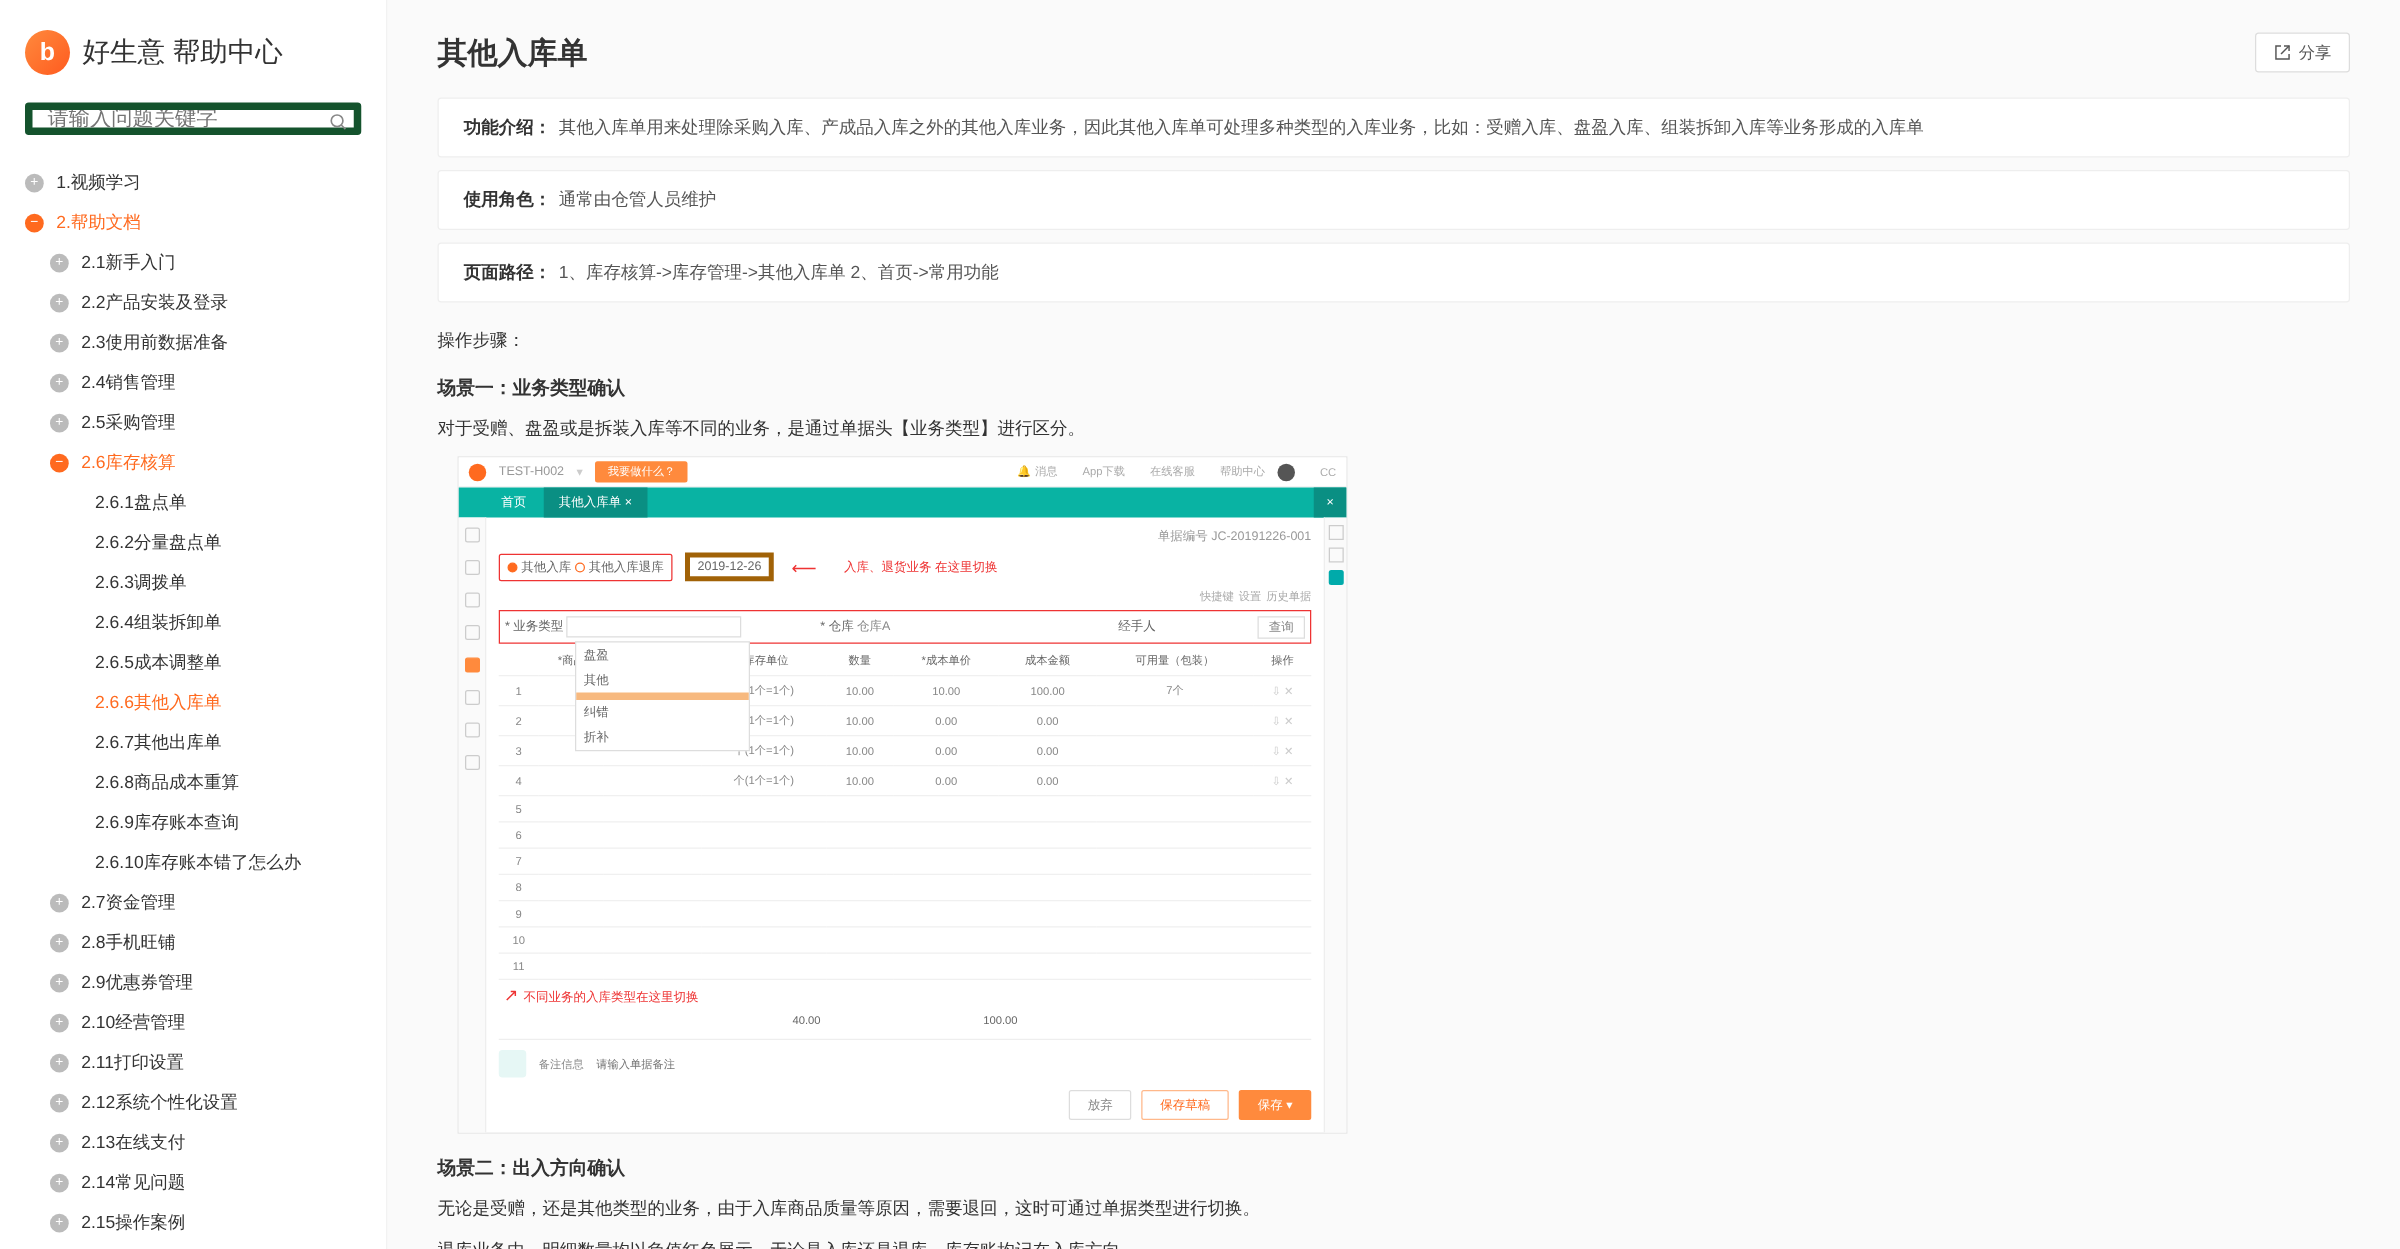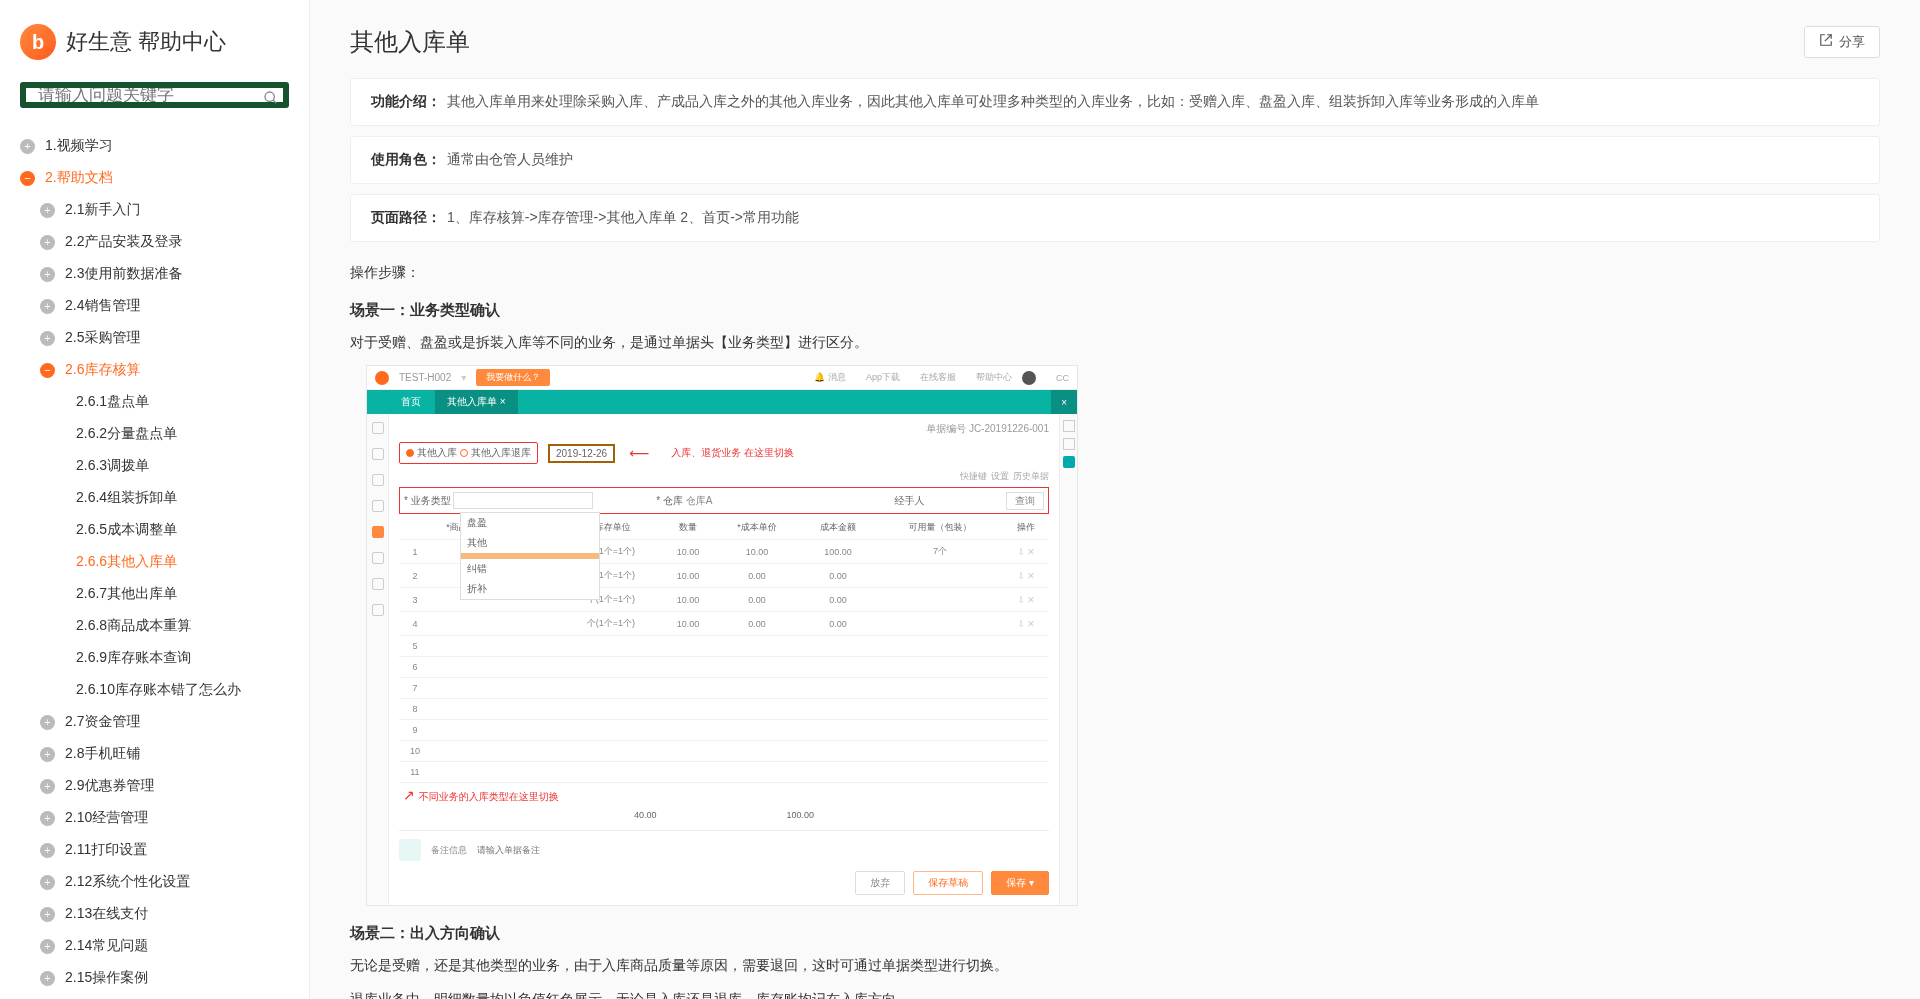--- a/index.html
+++ b/index.html
@@ -17,22 +17,22 @@
 .nav .ic{width:15px;height:15px;border-radius:50%;background:#bbb;color:#fff;display:inline-flex;align-items:center;justify-content:center;font-size:11px;line-height:1;margin-right:10px;flex-shrink:0}
 .nav .ic.m{background:#ff6a1f}
 .nav .lbl{font-size:14px}
 .nav .lvl1>li{padding-left:0}
 .nav .lvl2>li{padding-left:20px}
 .nav .lvl3>li{padding-left:56px}
 .nav li.active .lbl{color:#ff6a1f}
 .nav li.section .lbl{color:#ff6a1f}
 .content{flex:1;background:#fafafa;padding:26px 40px 60px 40px;min-width:0}
 .page-head{display:flex;justify-content:space-between;align-items:center;margin-bottom:20px}
-.page-title{font-size:24px;color:#333;font-weight:400}
-.share-btn{border:1px solid #ddd;background:#fff;padding:6px 14px;border-radius:3px;color:#555;cursor:pointer;font-size:13px;display:inline-flex;align-items:flex-start;gap:6px}
+.page-title{font-size:24px;color:#333;font-weight:700}
+.share-btn{border:1px solid #ddd;background:#fff;padding:6px 14px;border-radius:3px;color:#555;cursor:pointer;font-size:13px;display:inline-flex;align-items:center;gap:6px}
 .info-box{background:#fff;border:1px solid #eee;padding:14px 20px;margin-bottom:10px;font-size:14px;color:#555;border-radius:3px}
 .info-box b{color:#333;font-weight:600;margin-right:6px}
 .article .steps-label{margin:18px 0 14px 0;color:#333}
 .article h3{font-size:15px;margin:16px 0 10px 0;color:#333}
 .article p{margin:8px 0;line-height:1.8;color:#333}
 .shot{width:712px;max-width:100%;background:#fff;border:1px solid #e6e6e6;margin:10px 0 18px 16px;font-size:10px;color:#666}
 .shot .top{height:24px;background:#fff;border-bottom:1px solid #eee;display:flex;align-items:center;padding:0 8px;gap:10px}
 .shot .top .sm-logo{width:14px;height:14px;border-radius:50%;background:#ff6a1f}
 .shot .top .sm-txt{color:#999}
 .shot .top .spacer{flex:1}
@@ -49,21 +49,21 @@
 .shot .leftbar .lic.act{background:#ff8a3d;border-color:#ff8a3d}
 .shot .main{flex:1;padding:8px 10px 10px 10px;position:relative}
 .shot .rbar{width:18px;background:#fafafa;border-left:1px solid #eee;display:flex;flex-direction:column;align-items:center;padding-top:6px;gap:6px}
 .shot .rbar .rсq{width:12px;height:12px;background:#0aa;border-radius:2px}
 .shot .rbar .rli{width:12px;height:12px;border:1px solid #ccc}
 .shot .row1{display:flex;align-items:center;gap:10px;margin-bottom:6px}
 .shot .redbox{border:1px solid #e33;padding:3px 6px;border-radius:2px;display:inline-flex;gap:3px;align-items:center}
 .shot .radio{display:inline-flex;align-items:center;gap:3px}
 .shot .radio .dot{width:8px;height:8px;border:1px solid #ff6a1f;border-radius:50%}
 .shot .radio .dot.on{background:#ff6a1f}
-.shot .datebox{border:2px solid #a16207;padding:2px 6px;color:#666}
+.shot .datebox{border:4px solid #a16207;padding:2px 6px;color:#666}
 .shot .arrow-note{color:#e33;font-size:10px;margin-left:8px}
 .shot .arrow{color:#e33;font-size:14px;margin:0 4px}
 .shot .row-docnum{display:flex;justify-content:flex-end;color:#999;margin-bottom:6px}
 .shot .tools{display:flex;justify-content:flex-end;gap:4px;color:#aaa;font-size:9px;margin-bottom:4px}
 .shot .redbox2{border:1px solid #e33;padding:4px;margin-bottom:2px;position:relative}
 .shot .sel{border:1px solid #ddd;width:140px;padding:2px 4px;background:#fff;display:inline-block}
 .shot .dropdown{border:1px solid #ddd;width:140px;background:#fff;position:absolute;left:60px;top:24px;z-index:2}
 .shot .dropdown .opt{padding:3px 6px}
 .shot .dropdown .opt.hl{background:#f7b97f}
 .shot table{width:100%;border-collapse:collapse;font-size:9px;color:#888}

